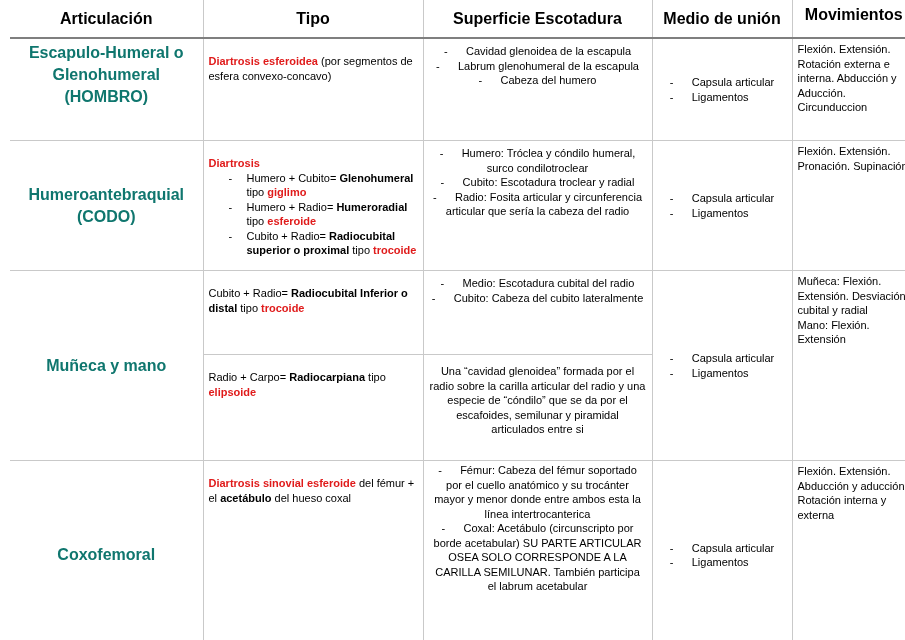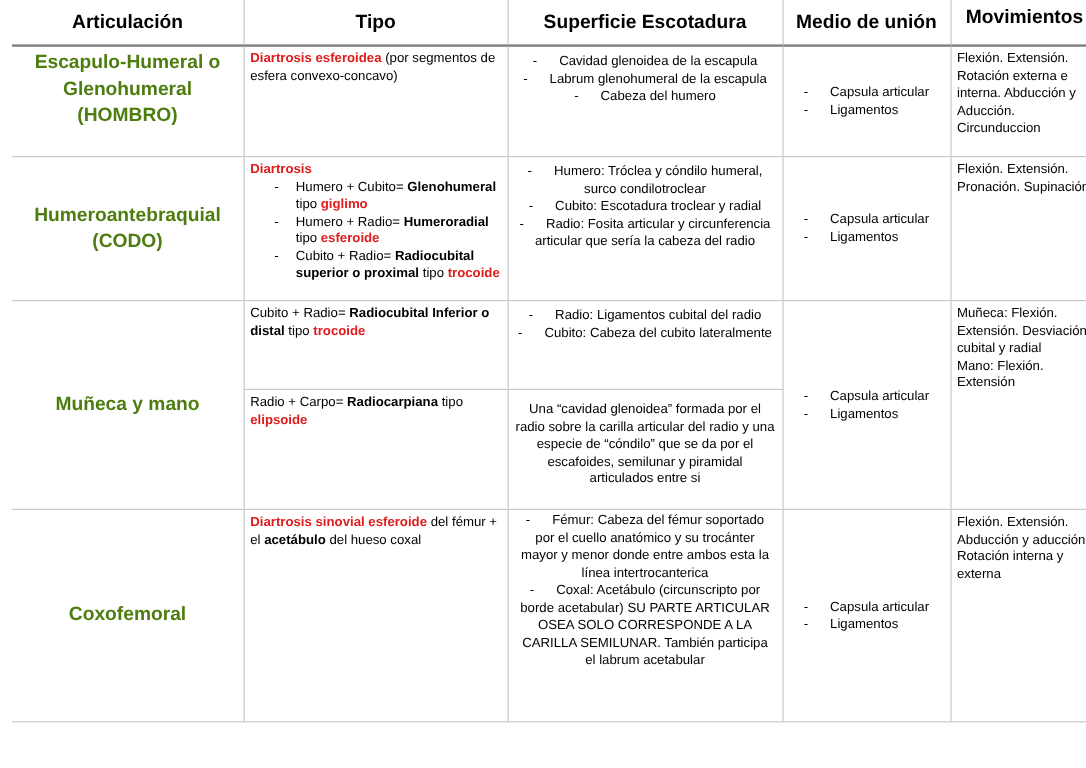--- a/index.html
+++ b/index.html
@@ -11,25 +11,25 @@
   table.grid col.c2 { width: 220px; }
   table.grid col.c3 { width: 229px; }
   table.grid col.c4 { width: 140px; }
   table.grid col.c5 { width: 123px; }
   th, td { border: 1px solid #c9c9c9; vertical-align: top; padding: 0; }
   tr.head th { height: 25px; border-top: none; border-bottom: 2px solid #7f7f7f;
                font-size: 16px; font-weight: bold; text-align: center; vertical-align: middle; line-height: 18px; }
   tr.head th.mov { vertical-align: top; padding-top: 1px; }
   tr.head th:first-child, td:first-child { border-left: none; }
   tr.head th:last-child, td:last-child { border-right: none; }
-  .art { color: #4d7c0f; font-weight: bold; font-size: 16px; text-align: center; vertical-align: middle;
+  .art { color: #0f766e; font-weight: bold; font-size: 16px; text-align: center; vertical-align: middle;
          line-height: 22px; }
   .art.top { vertical-align: top; padding-top: 3px; }
   .small { font-size: 11px; line-height: 14.5px; }
-  .tipo { padding: 3px 5px 0 5px; text-align: left; }
+  .tipo { padding: 15px 5px 0 5px; text-align: left; }
   .red { color: #e01b1b; font-weight: bold; }
   .b { font-weight: bold; }
   .sup { text-align: center; padding: 5px 6px 0 6px; }
   .med { text-align: center; vertical-align: middle; }
   .mov { padding: 3px 4px 0 5px; text-align: left; white-space: normal; }
   .bullet-list { list-style: none; margin: 0; padding: 0; }
   .bullet-list li { position: relative; }
   .tipo .bullet-list li { padding-left: 38px; }
   .tipo .bullet-list li .dash { position: absolute; left: 20px; top: 0; }
   .center-list li .dash { display: inline-block; width: 22px; text-align: left; }
@@ -115,21 +115,21 @@
     <td class="mov small">Flexión. Extensión. Pronación. Supinación</td>
   </tr>
 
   <tr class="r3a">
     <td class="art" rowspan="2">
       <div>Muñeca y mano</div>
     </td>
     <td class="tipo small"><span>Cubito + Radio= </span><span class="b">Radiocubital Inferior o distal</span><span> tipo </span><span class="red">trocoide</span></td>
     <td class="sup small">
       <ul class="bullet-list center-list">
-        <li><span class="dash">-</span><span>Radio: Ligamentos cubital del radio</span></li>
+        <li><span class="dash">-</span><span>Medio: Escotadura cubital del radio</span></li>
         <li><span class="dash">-</span><span>Cubito: Cabeza del cubito lateralmente</span></li>
       </ul>
     </td>
     <td class="med small" rowspan="2">
       <div class="med-list">
         <div class="ml"><span class="dash">-</span><span>Capsula articular</span></div>
         <div class="ml"><span class="dash">-</span><span>Ligamentos</span></div>
       </div>
     </td>
     <td class="mov small" rowspan="2">

